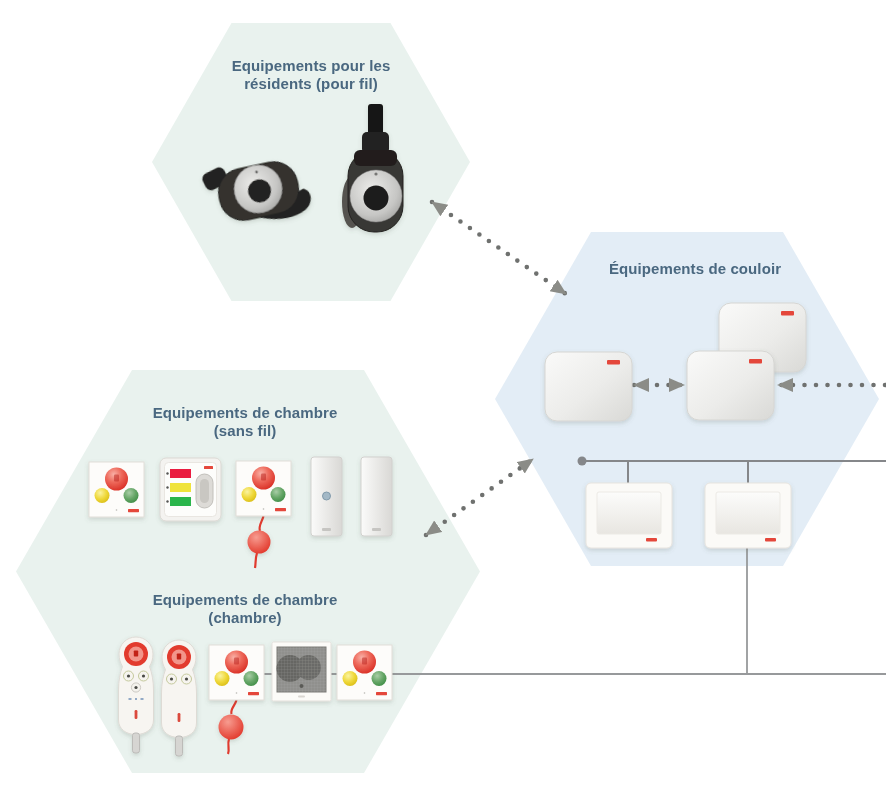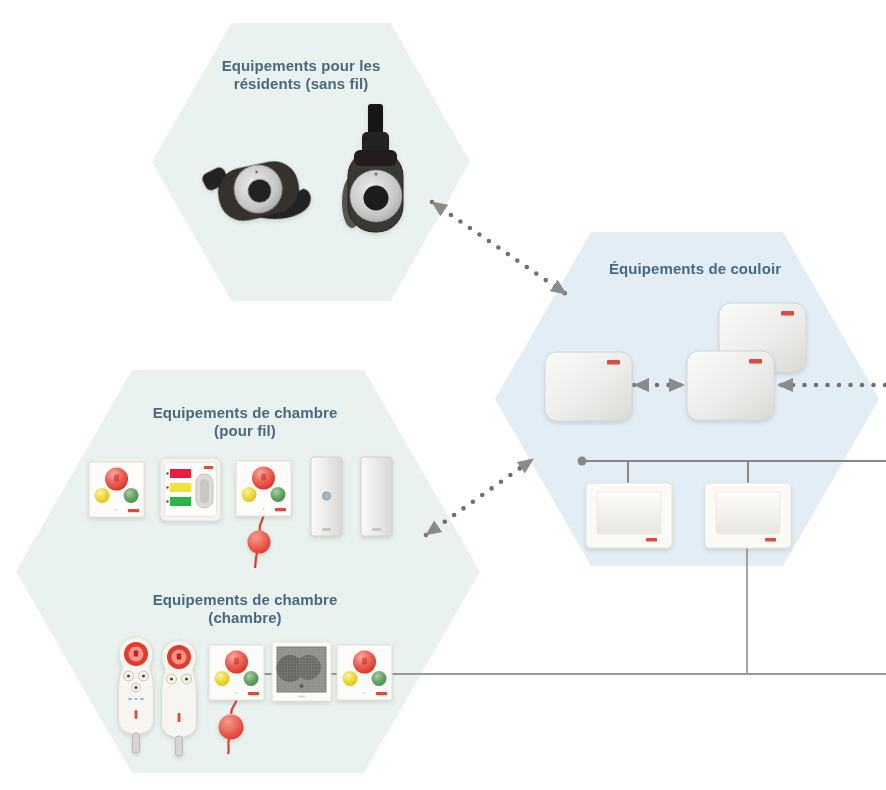--- a/index.html
+++ b/index.html
@@ -15,30 +15,30 @@
 </style>
 </head>
 <body>
 
 <div class="canvas">
 
   <div class="hex hex-green" style="left:152px;top:23px;width:318px;height:278px;"></div>
   <div class="hex hex-blue" style="left:495px;top:232px;width:384px;height:334px;"></div>
   <div class="hex hex-green" style="left:16px;top:370px;width:464px;height:403px;"></div>
 
-  <div class="zone-title" style="left:156px;top:57px;width:290px;">
+  <div class="zone-title" style="left:166px;top:57px;width:290px;">
     <span>Equipements pour les</span><br>
-    <span>résidents (sans fil)</span>
+    <span>résidents (pour fil)</span>
   </div>
   <div class="zone-title" style="left:560px;top:260px;width:270px;text-align:center;">
     <span>Équipements de couloir</span>
   </div>
   <div class="zone-title" style="left:113px;top:404px;width:264px;">
     <span>Equipements de chambre</span><br>
-    <span>(pour fil)</span>
+    <span>(sans fil)</span>
   </div>
   <div class="zone-title" style="left:113px;top:591px;width:264px;">
     <span>Equipements de chambre</span><br>
     <span>(chambre)</span>
   </div>
 
   <svg class="layer" width="886" height="790" viewBox="0 0 886 790">
     <defs>
       <marker id="ah" markerUnits="userSpaceOnUse" markerWidth="18" markerHeight="16" refX="15" refY="7" orient="auto-start-reverse">
         <path d="M0,0 L16,7 L0,14 Z" fill="#8b8c87"></path>

